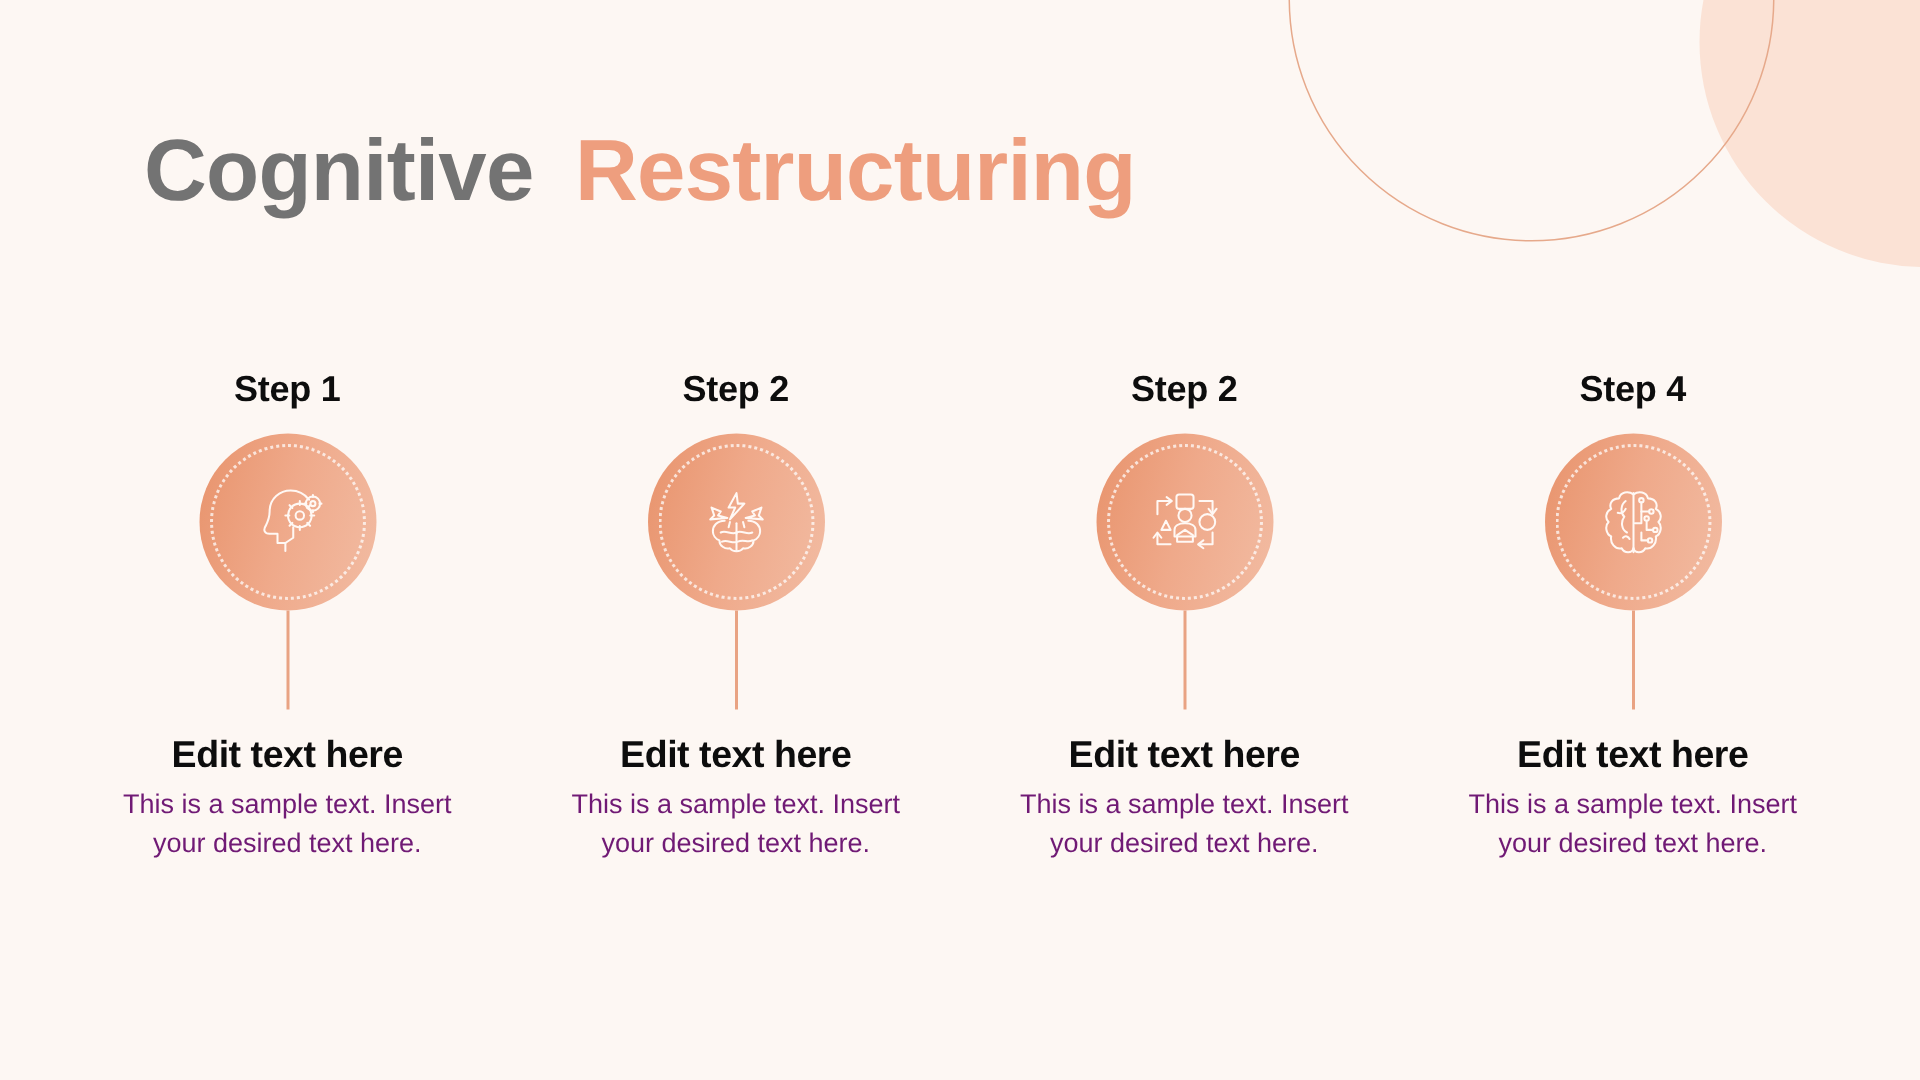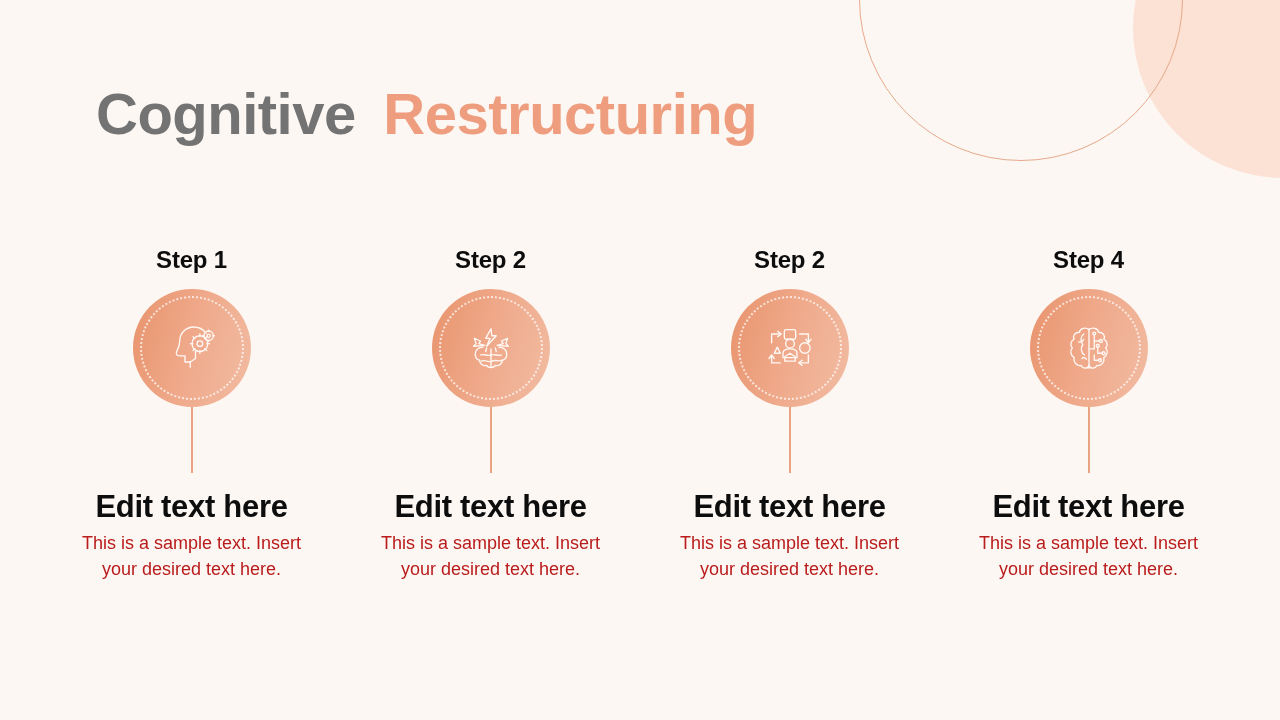--- a/index.html
+++ b/index.html
@@ -107,29 +107,29 @@
     height:66px;
     background:#E9A383;
   }
 
   .step-body {
     margin-top:16px;
     width:100%;
     text-align:center;
   }
   .step-title {
-    font-size:31px;
+    font-size:25px;
     font-weight:bold;
     color:#0D0D0D;
     letter-spacing:-0.3px;
     margin-bottom:6px;
   }
   .step-desc {
     font-size:18px;
-    color:#b91c1c;
+    color:#701a75;
     line-height:1.42;
     padding:0 28px;
   }
 </style>
 </head>
 <body>
 
 <div class="deco-layer">
   <div class="deco-filled-circle"></div>
   <div class="deco-outline-circle"></div>

